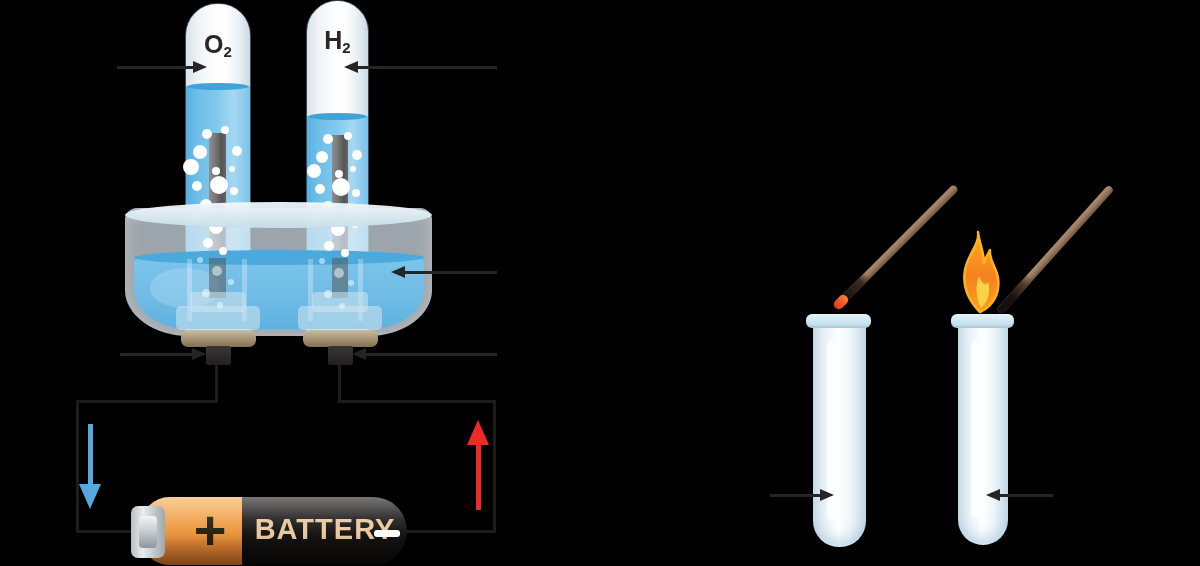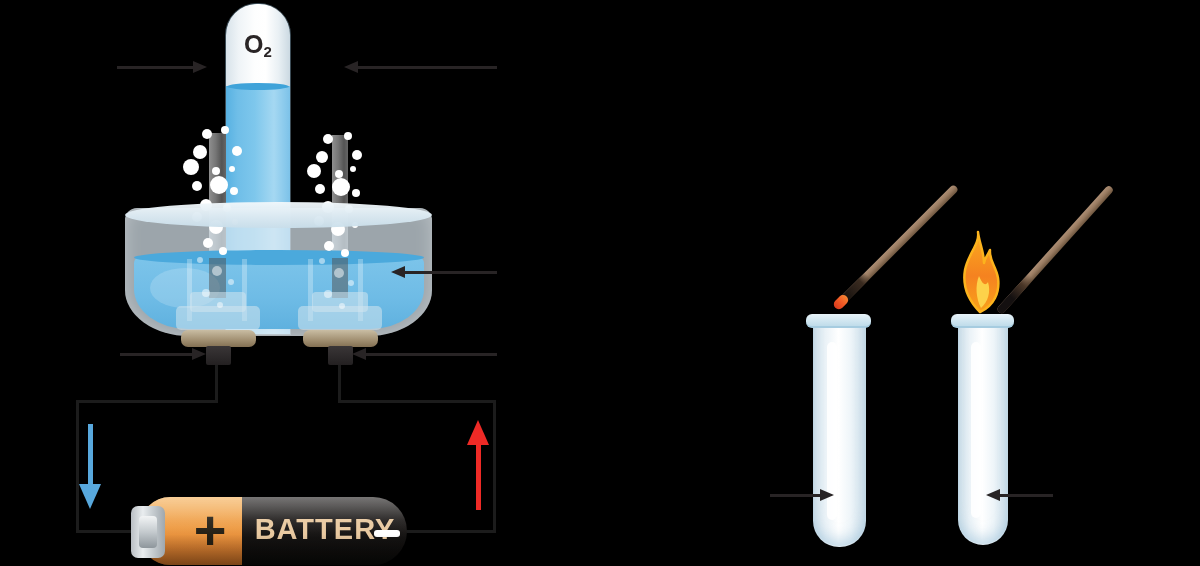--- a/index.html
+++ b/index.html
@@ -3,21 +3,21 @@
 <meta charset="utf-8">
 <style>
   html,body{margin:0;padding:0;background:#000;}
   #stage{position:relative;width:1200px;height:566px;background:#000;overflow:hidden;
          font-family:"Liberation Sans", sans-serif;}
   .abs{position:absolute;}
 
   
   .gas-tube{position:absolute;border-radius:32px 32px 0 0;overflow:hidden;z-index:2;
             border:1px solid rgba(150,190,215,.40);
-            box-shadow:inset 6px 0 10px -5px rgba(120,170,200,.45), inset -7px 0 10px -5px rgba(255,255,255,.75);margin-left:40px;}
+            box-shadow:inset 6px 0 10px -5px rgba(120,170,200,.45), inset -7px 0 10px -5px rgba(255,255,255,.75);}
   .gas-tube::before{content:"";position:absolute;top:0;left:0;right:0;height:30px;
             border-top:4px solid #55AFDE;border-radius:32px 32px 0 0;opacity:.92;}
   #tube-o2{left:185px;top:3px;width:64px;height:330px;}
   #tube-h2{left:306px;top:0px;width:61px;height:333px;}
   .gas-zone{position:absolute;left:0;top:0;width:100%;
             background:linear-gradient(90deg,#D8E3EA 0%,#EFF4F7 20%,#FDFEFE 45%,#FFFFFF 62%,#E9F0F4 82%,#CBD9E2 100%);}
   #tube-o2 .gas-zone{height:82px;}
   #tube-h2 .gas-zone{height:115px;}
   .tube-water{position:absolute;left:0;width:100%;bottom:0;
             background:linear-gradient(90deg,#57B1E2 0%,#6FBEE8 18%,#7EC7EC 45%,#A5D8F2 75%,#7CC2E9 100%);}
@@ -152,20 +152,26 @@
   <div class="abs" id="blue-arrow-line"></div>
   <div class="abs" id="blue-arrow-head"></div>
   <div class="abs" id="red-arrow-line"></div>
   <div class="abs" id="red-arrow-head"></div>
 
   <div class="gas-tube" id="tube-o2">
     <div class="gas-zone"></div>
     <div class="tube-water"></div>
     <div class="water-surface"></div>
     <div class="gas-label"><span>O</span><span class="sub">2</span></div>
+  </div>
+  <div class="gas-tube" id="tube-h2">
+    <div class="gas-zone"></div>
+    <div class="tube-water"></div>
+    <div class="water-surface"></div>
+    <div class="gas-label"><span>H</span><span class="sub">2</span></div>
   </div>
 
   <div class="electrode" id="electrode-left"></div>
   <div class="electrode" id="electrode-right"></div>
 
   <div class="abs" id="trough-glass"></div>
   <div class="abs" id="trough-water"></div>
   <div class="abs" id="water-sheen"></div>
   <div class="abs" id="trough-surface"></div>
   <div class="abs" id="trough-rim"></div>

